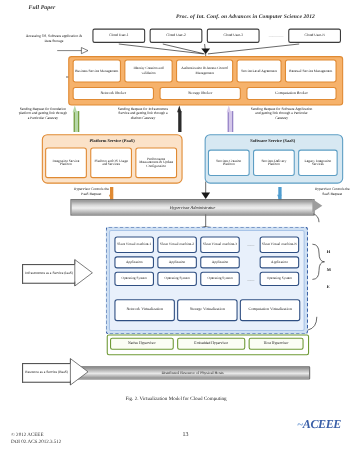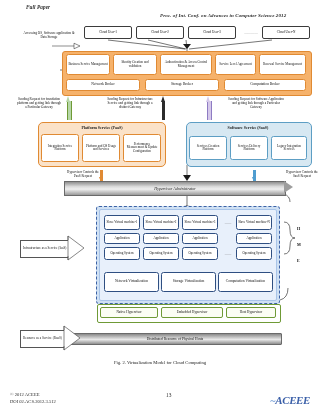--- a/index.html
+++ b/index.html
@@ -8,21 +8,21 @@
     font-family:"Liberation Serif", serif;
     color:#1a1a1a;position:relative;overflow:hidden;
   }
   .page{position:absolute;inset:0;}
 
   
   .hdr-left{position:absolute;left:26px;top:4px;font-size:5.2px;font-style:italic;font-weight:bold;color:#2b2b2b;letter-spacing:.1px;}
   .hdr-right{position:absolute;left:160px;top:13px;font-size:5px;font-style:italic;font-weight:bold;color:#2b2b2b;letter-spacing:.1px;}
   .ftr-left{position:absolute;left:10px;top:392px;font-size:4.6px;color:#2b2b2b;line-height:1.5;}
   .ftr-page{position:absolute;left:166px;top:392px;font-size:5.4px;color:#2b2b2b;}
-  .ftr-logo{position:absolute;right:10px;top:394px;font-size:11px;font-weight:bold;font-style:italic;color:#3a5fa8;letter-spacing:-.4px;font-family:Liberation Serif, serif;}
+  .ftr-logo{position:absolute;right:10px;top:380px;font-size:11px;font-weight:bold;font-style:italic;color:#3a5fa8;letter-spacing:-.4px;font-family:Liberation Serif, serif;}
   .ftr-logo .swash{color:#7aa2d8;font-size:10px;}
   .caption{position:absolute;left:0;right:0;top:360px;text-align:center;font-size:4.6px;color:#222;}
 
   
   .box{position:absolute;box-sizing:border-box;display:flex;align-items:center;justify-content:center;
        text-align:center;line-height:1.05;overflow:hidden;}
   .wbox{background:#fff;border:.6px solid #3b3b3b;border-radius:2px;font-size:3.3px;color:#111;padding:0 1px;}
   .obox-w{background:#ffffff;border:.7px solid #e08a33;border-radius:2.5px;font-size:3.2px;color:#111;padding:0 1px;}
   .bbox{background:#ffffff;border:.7px solid #5d9ec4;border-radius:2.5px;font-size:3.2px;color:#111;padding:0 1px;}
   .gbox{background:#fbfdf4;border:.7px solid #6f9a36;border-radius:2px;font-size:3.4px;color:#111;padding:0 1px;}

